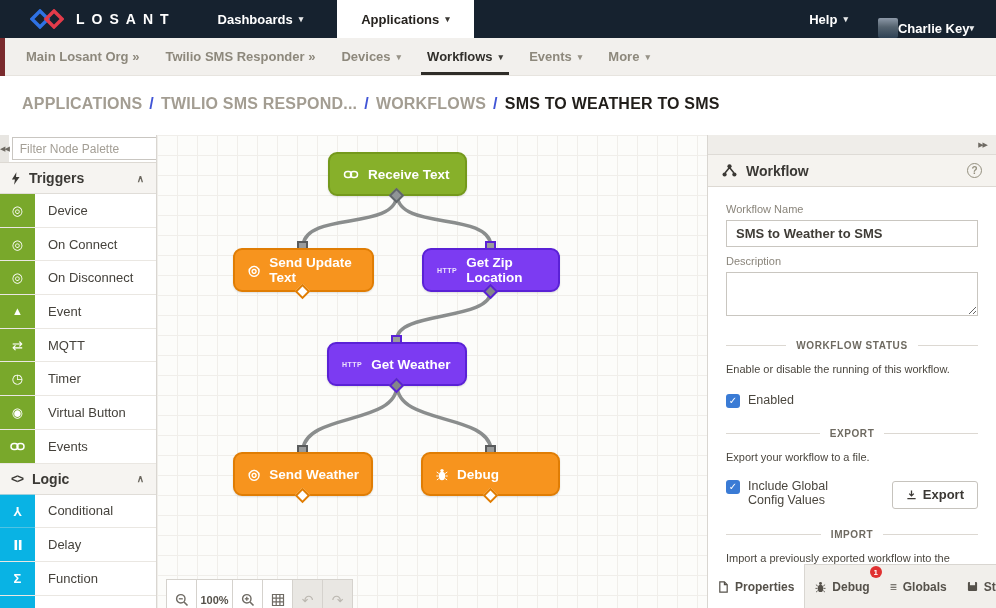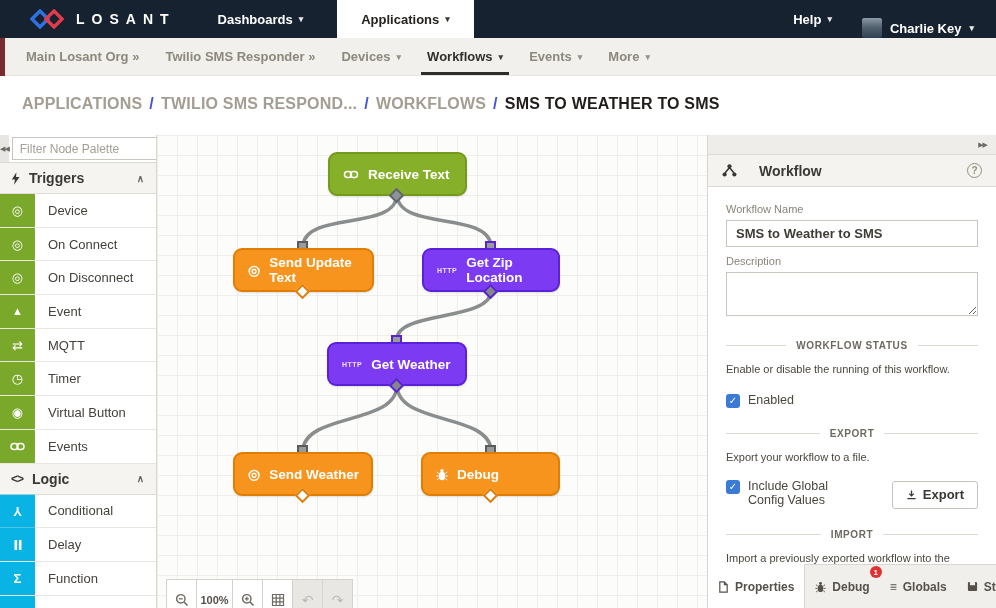--- a/index.html
+++ b/index.html
@@ -8,21 +8,21 @@
 
   
   .topnav { position:absolute; top:0; left:0; right:0; height:38px; background:#16222f; display:flex; align-items:center; color:#fff; z-index:40; }
   .logo { display:flex; align-items:center; margin-left:30px; gap:12px; }
   .brand { font-size:14px; font-weight:bold; letter-spacing:7px; }
   .tn-item { display:flex; align-items:center; gap:6px; font-size:13px; font-weight:bold; margin-left:42px; height:38px; cursor:pointer; }
   .tn-item.active { background:#fff; color:#26231f; padding:0 24px; margin-left:34px; }
   .tn-right { margin-left:auto; display:flex; align-items:flex-end; gap:30px; margin-right:22px; }
   .caret { font-size:9px; opacity:.9; }
   .avatar { width:20px; height:20px; border-radius:2px; background:linear-gradient(180deg,#8d99a8 0%,#55636f 45%,#2e4154 100%); display:inline-block; }
-  .userbox { display:flex; align-items:center; gap:8px; font-size:13px; font-weight:bold; }
+  .userbox { display:flex; align-items:center; font-size:13px; font-weight:bold; }
 
   
   .appnav { position:absolute; top:38px; left:0; right:0; height:38px; background:#f2f0ed; display:flex; align-items:center; color:#8d887c; font-size:13px; font-weight:bold; border-bottom:1px solid #e7e4df; }
   .rededge { position:absolute; left:0; top:0; width:5px; height:38px; background:#7a2b2e; }
   .an-item { margin-left:26px; display:flex; align-items:center; gap:6px; cursor:pointer; position:relative; }
   .an-item:first-of-type { margin-left:22px; }
   .an-item.active { color:#312f2b; }
   .an-item.active::after { content:""; position:absolute; left:-6px; right:-6px; bottom:-11px; height:3px; background:#2f2d29; }
 
   
@@ -59,21 +59,21 @@
   .port-out.purple { border-color:#5a21d6; background:#84868a; }
   .port-in.purple { border-color:#5a21d6; }
   .ctoolbar { position:absolute; left:9px; bottom:0; height:29px; display:flex; }
   .cbtn { width:31px; height:42px; background:#fff; border:1px solid #d5d2cd; margin-right:-1px; display:flex; align-items:center; justify-content:center; color:#6f6b64; cursor:pointer; }
   .cbtn.zoomlabel { font-size:11px; color:#55514a; font-weight:bold; }
   .cbtn.disabled { background:#e9e7e3; color:#bcb8b1; cursor:default; font-size:14px; }
 
   
   .panel { position:absolute; right:0; top:135px; width:289px; bottom:0; background:#fff; border-left:1px solid #d9d6d1; z-index:10; }
   .pcollapse { height:20px; background:#efede9; border-bottom:1px solid #dedbd6; display:flex; align-items:center; justify-content:flex-end; padding-right:9px; color:#6e6a63; font-size:7px; letter-spacing:-1px; cursor:pointer; }
-  .phead { height:32px; background:#f5f3ef; border-bottom:1px solid #ddd9d3; display:flex; align-items:center; padding:0 14px; gap:22px; font-size:14px; font-weight:bold; color:#3b3935; }
+  .phead { height:32px; background:#f5f3ef; border-bottom:1px solid #ddd9d3; display:flex; align-items:center; padding:0 14px; gap:9px; font-size:14px; font-weight:bold; color:#3b3935; }
   .helpcircle { margin-left:auto; width:15px; height:15px; border:1.4px solid #94907f; border-radius:50%; color:#94907f; font-size:10px; font-weight:bold; display:flex; align-items:center; justify-content:center; cursor:pointer; }
   .pbody { position:absolute; top:52px; left:0; right:0; bottom:28px; padding:8px 18px 0 18px; overflow:hidden; }
   .flabel { font-size:11px; color:#8a857b; margin:8px 0 5px; display:block; }
   .txtin { width:100%; height:27px; border:1px solid #c9c6c0; font-size:13px; font-weight:bold; color:#3f3c36; padding:0 9px; font-family:"Liberation Sans",sans-serif; }
   .txtarea { width:100%; height:44px; border:1px solid #c9c6c0; resize:vertical; font-family:"Liberation Sans",sans-serif; }
   .divider { display:flex; align-items:center; gap:10px; margin:20px 0 11px; color:#6e6a61; font-size:10px; font-weight:bold; letter-spacing:.6px; }
   .divider::before,.divider::after { content:""; flex:1; height:1px; background:#dcd8d2; }
   .ptext { font-size:11px; color:#4a463e; line-height:1.35; }
   .checkrow { display:flex; align-items:flex-start; gap:8px; margin-top:16px; }
   .cbox { width:14px; height:14px; min-width:14px; background:#3a7bd5; border-radius:3px; color:#fff; font-size:10px; display:flex; align-items:center; justify-content:center; cursor:pointer; margin-top:1px; }

